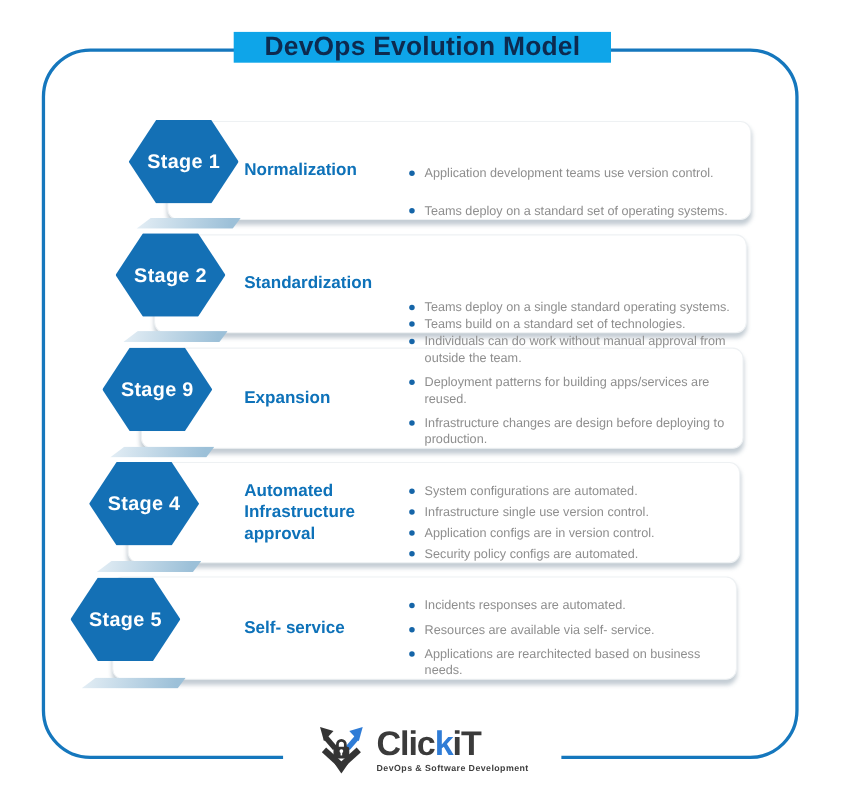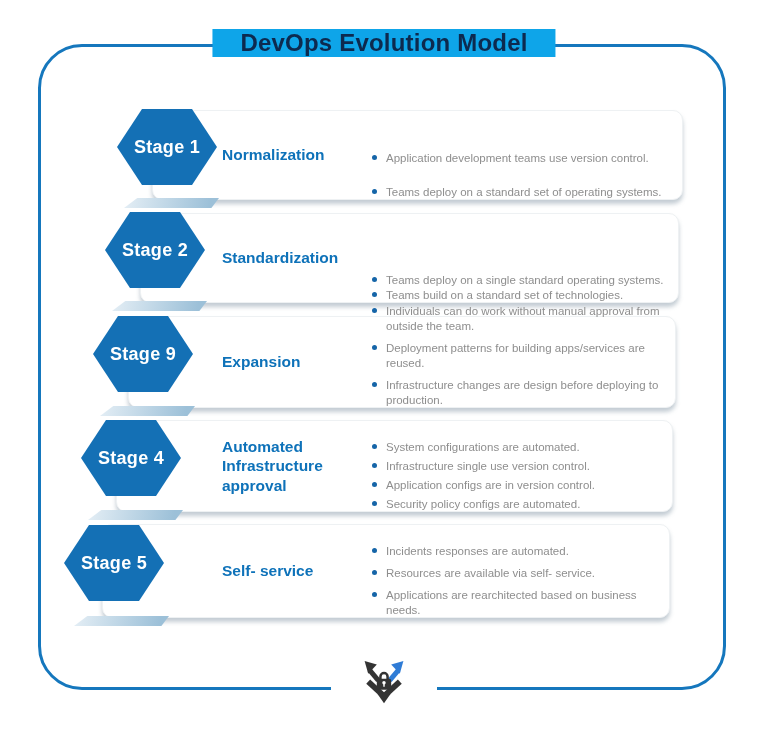--- a/index.html
+++ b/index.html
@@ -180,13 +180,17 @@
     <path d="M40 31 L52 17" stroke="#2f7cd6" stroke-width="7" fill="none"></path>
     <polygon points="59,4 42,9 54,22" fill="#2f7cd6"></polygon>
     <path d="M10 33 L32 53" stroke="#343434" stroke-width="8" fill="none"></path>
     <path d="M54 33 L32 53" stroke="#343434" stroke-width="8" fill="none"></path>
     <polygon points="23,50 41,50 32,63" fill="#343434"></polygon>
     <path d="M27 30 v-4 a5 5 0 0 1 10 0 v4" stroke="#343434" stroke-width="3.5" fill="none"></path>
     <rect x="22" y="29" width="20" height="15" rx="2.5" fill="#343434"></rect>
     <circle cx="32" cy="34.5" r="2.4" fill="#ffffff"></circle>
     <rect x="31" y="35" width="2" height="5" fill="#ffffff"></rect>
   </svg>
+  <div>
+    <div class="brand"><span>Clic</span><span class="k">k</span><span>iT</span></div>
+    <div class="tagline">DevOps &amp; Software Development</div>
+  </div>
 </div>
 
 </body></html>

